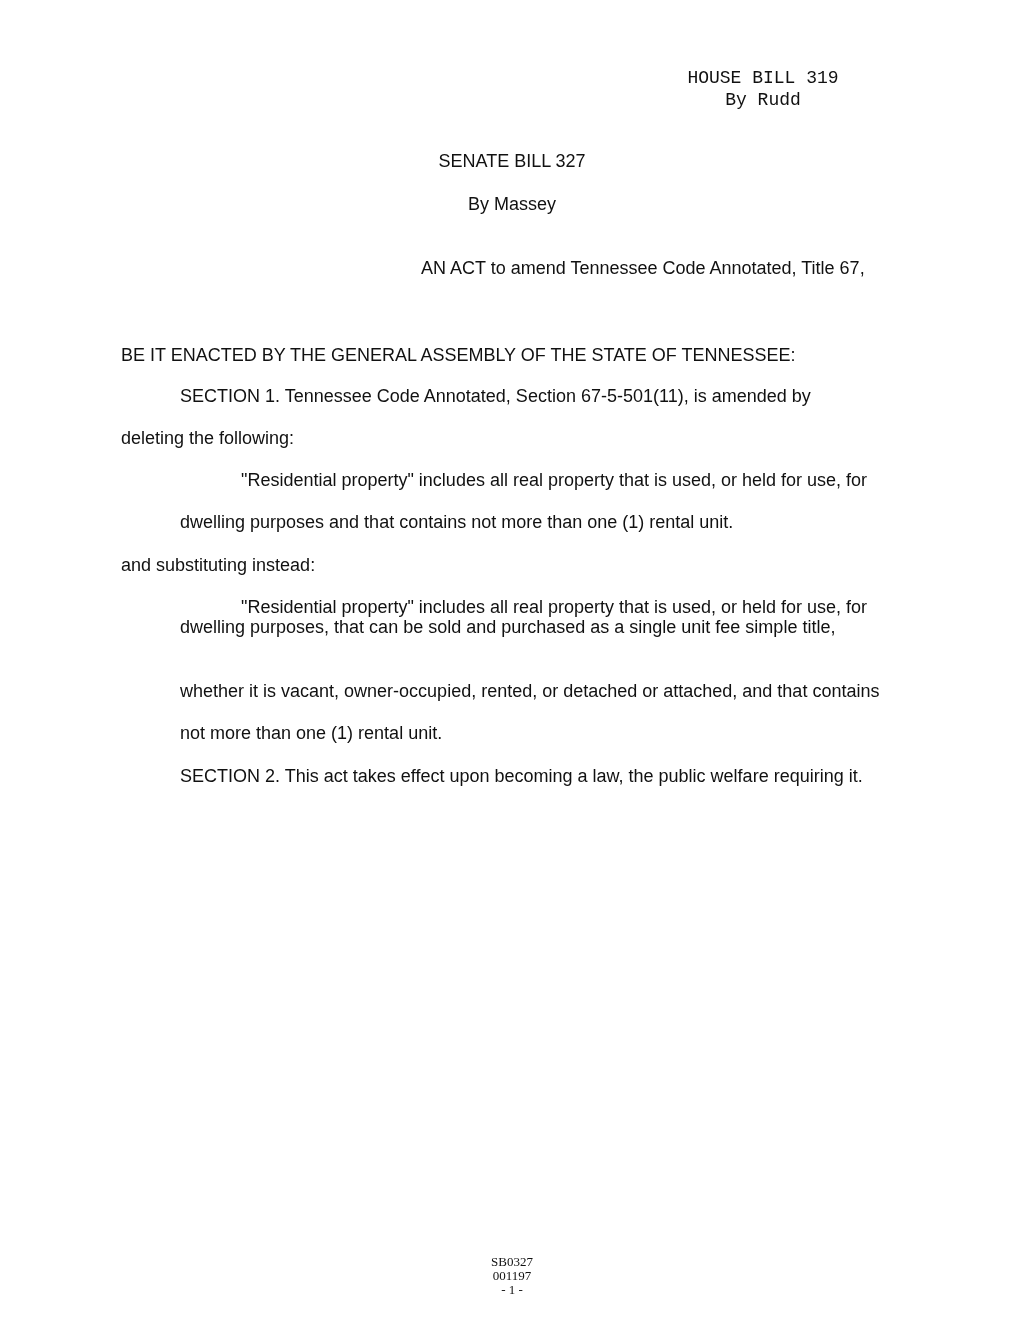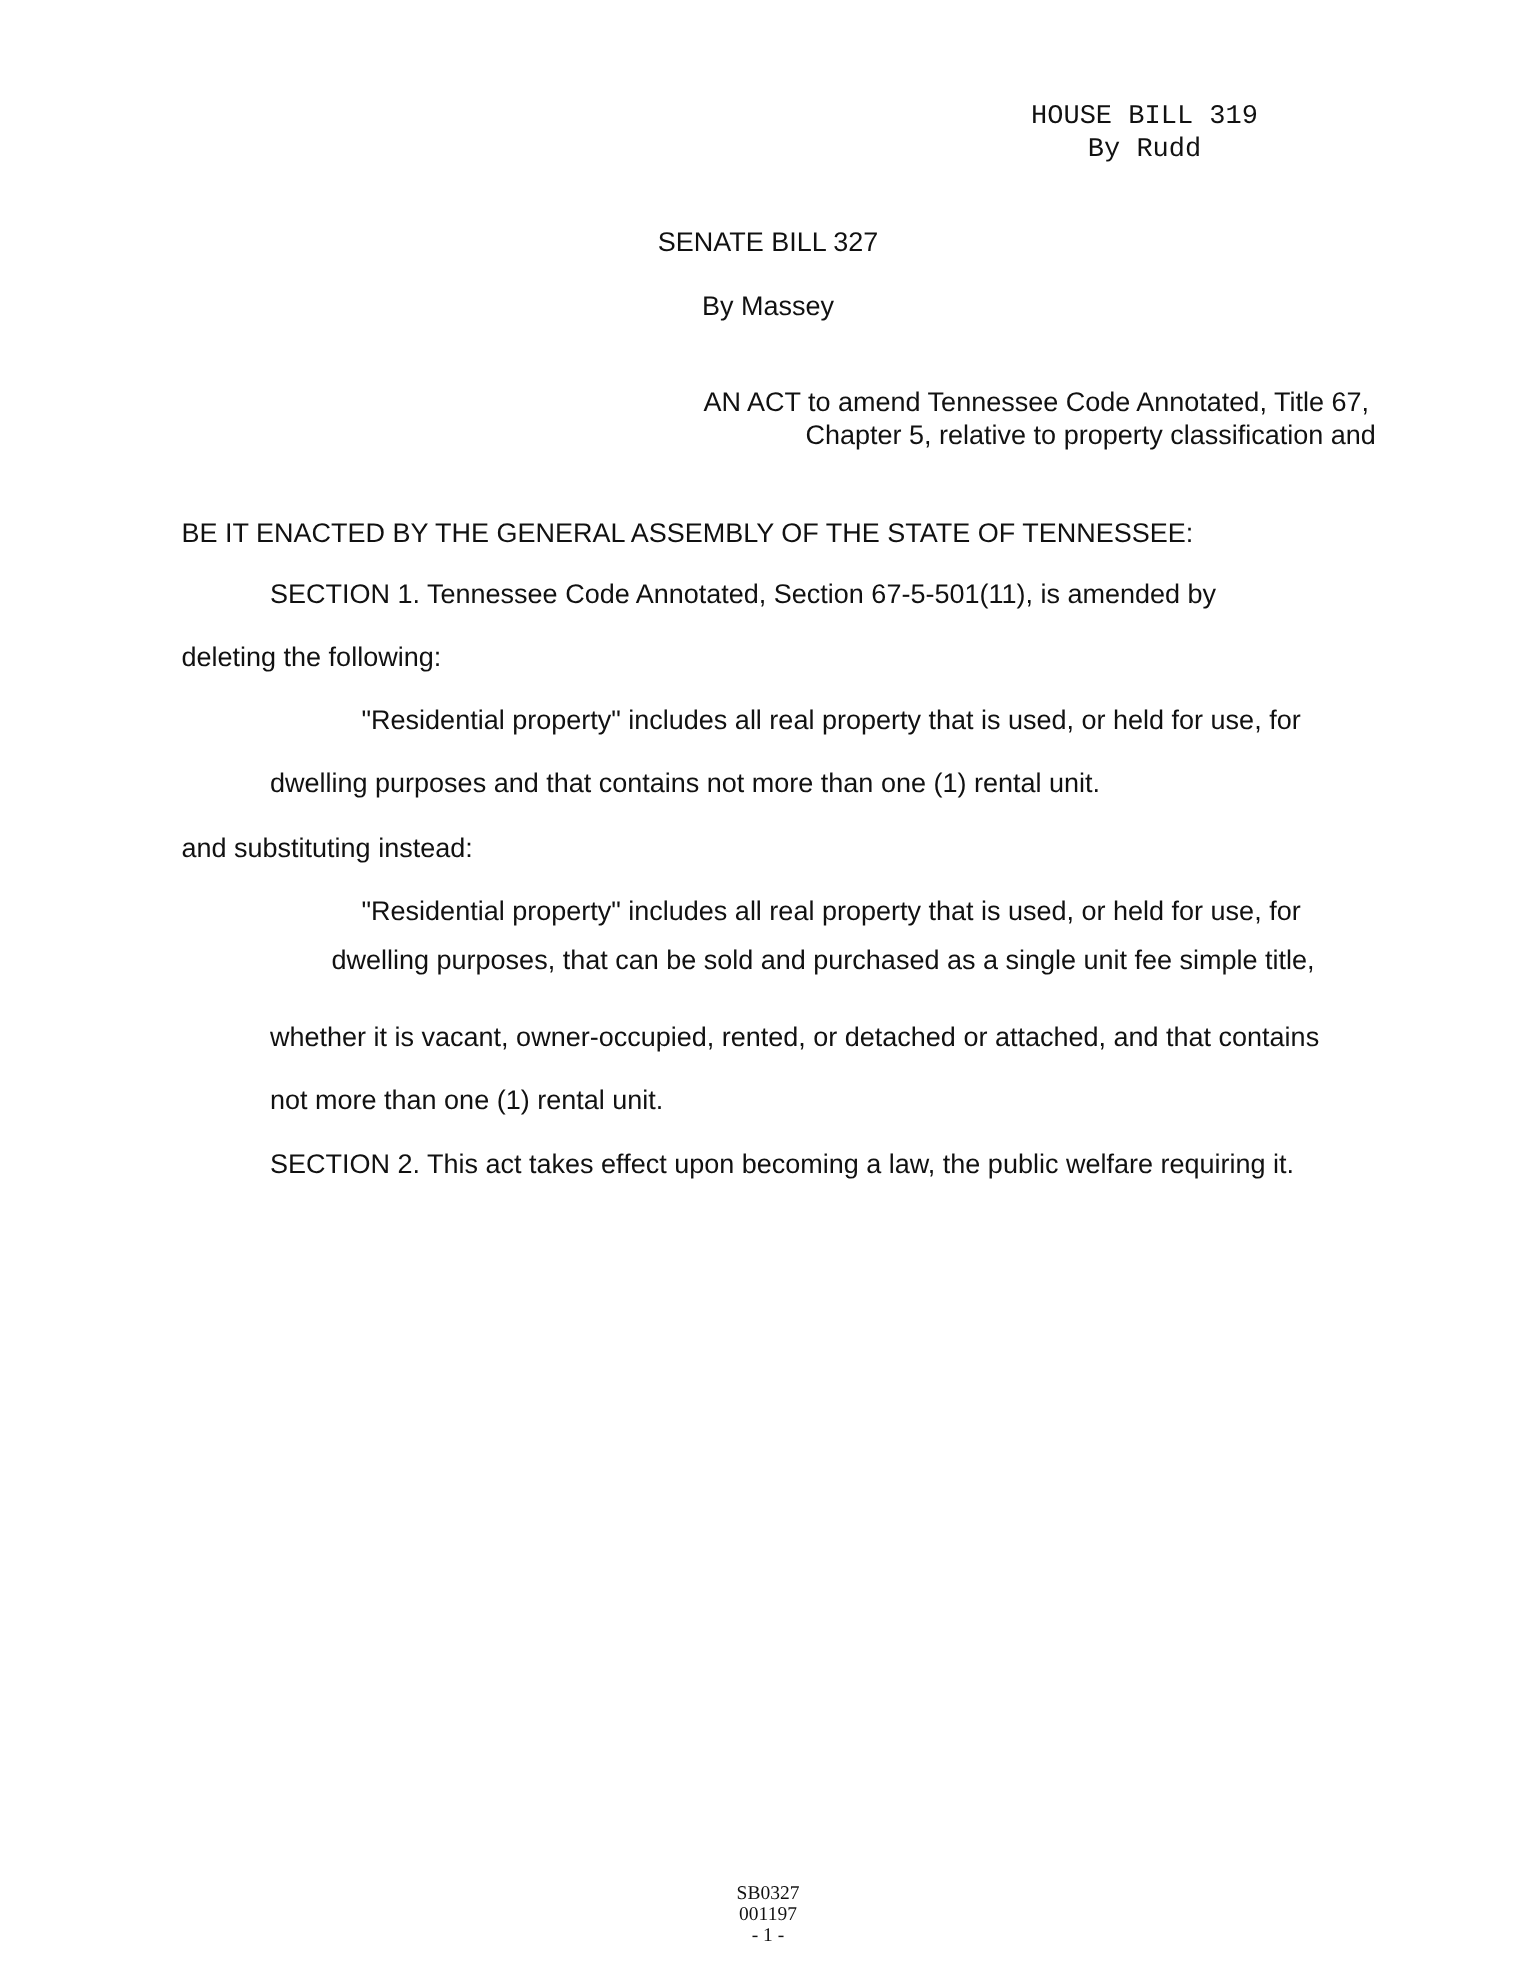--- a/index.html
+++ b/index.html
@@ -50,21 +50,21 @@
       line-height: 21px;
     }
     .caption {
       position: absolute;
       left: 421px;
       top: 258px;
       width: 480px;
       font-size: 18px;
       line-height: 21.5px;
     }
-    .caption .line { white-space: nowrap; margin-left: 48px; }
+    .caption .line { white-space: nowrap; }
     .caption .indent { padding-left: 68px; }
     .footer {
       position: absolute;
       left: 462px;
       top: 1255px;
       width: 100px;
       text-align: center;
       font-size: 13px;
       line-height: 14px;
       font-family: Liberation Serif, serif;
@@ -79,35 +79,34 @@
   <div class="house-block">
     <div>HOUSE BILL 319</div>
     <div>By Rudd</div>
   </div>
 
   <div class="senate-title">SENATE BILL 327</div>
   <div class="senate-sponsor">By Massey</div>
 
   <div class="caption">
     <div class="line">AN ACT to amend Tennessee Code Annotated, Title 67,</div>
-    <div class="line indent">Chapter 5, relative to property classification and</div>
   </div>
 
   <div class="abs" style="left:121px; top:345px;text-align:right;">BE IT ENACTED BY THE GENERAL ASSEMBLY OF THE STATE OF TENNESSEE:</div>
 
   <div class="abs" style="left:180px; top:386px;">SECTION 1.  Tennessee Code Annotated, Section 67-5-501(11), is amended by</div>
   <div class="abs" style="left:121px; top:428px;">deleting the following:</div>
 
   <div class="abs" style="left:241px; top:470px;">"Residential property" includes all real property that is used, or held for use, for</div>
   <div class="abs" style="left:180px; top:512px;">dwelling purposes and that contains not more than one (1) rental unit.</div>
 
   <div class="abs" style="left:121px; top:555px;">and substituting instead:</div>
 
   <div class="abs" style="left:241px; top:597px;">"Residential property" includes all real property that is used, or held for use, for</div>
-  <div class="abs" style="left:180px; top:630px;margin-left:41px;">dwelling purposes, that can be sold and purchased as a single unit fee simple title,</div>
+  <div class="abs" style="left:180px; top:617px;">dwelling purposes, that can be sold and purchased as a single unit fee simple title,</div>
   <div class="abs" style="left:180px; top:681px;">whether it is vacant, owner-occupied, rented, or detached or attached, and that contains</div>
   <div class="abs" style="left:180px; top:723px;">not more than one (1) rental unit.</div>
 
   <div class="abs" style="left:180px; top:766px;">SECTION 2.  This act takes effect upon becoming a law, the public welfare requiring it.</div>
 
   <div class="footer">
     <div>SB0327</div>
     <div>001197</div>
     <div>- 1 -</div>
   </div>

